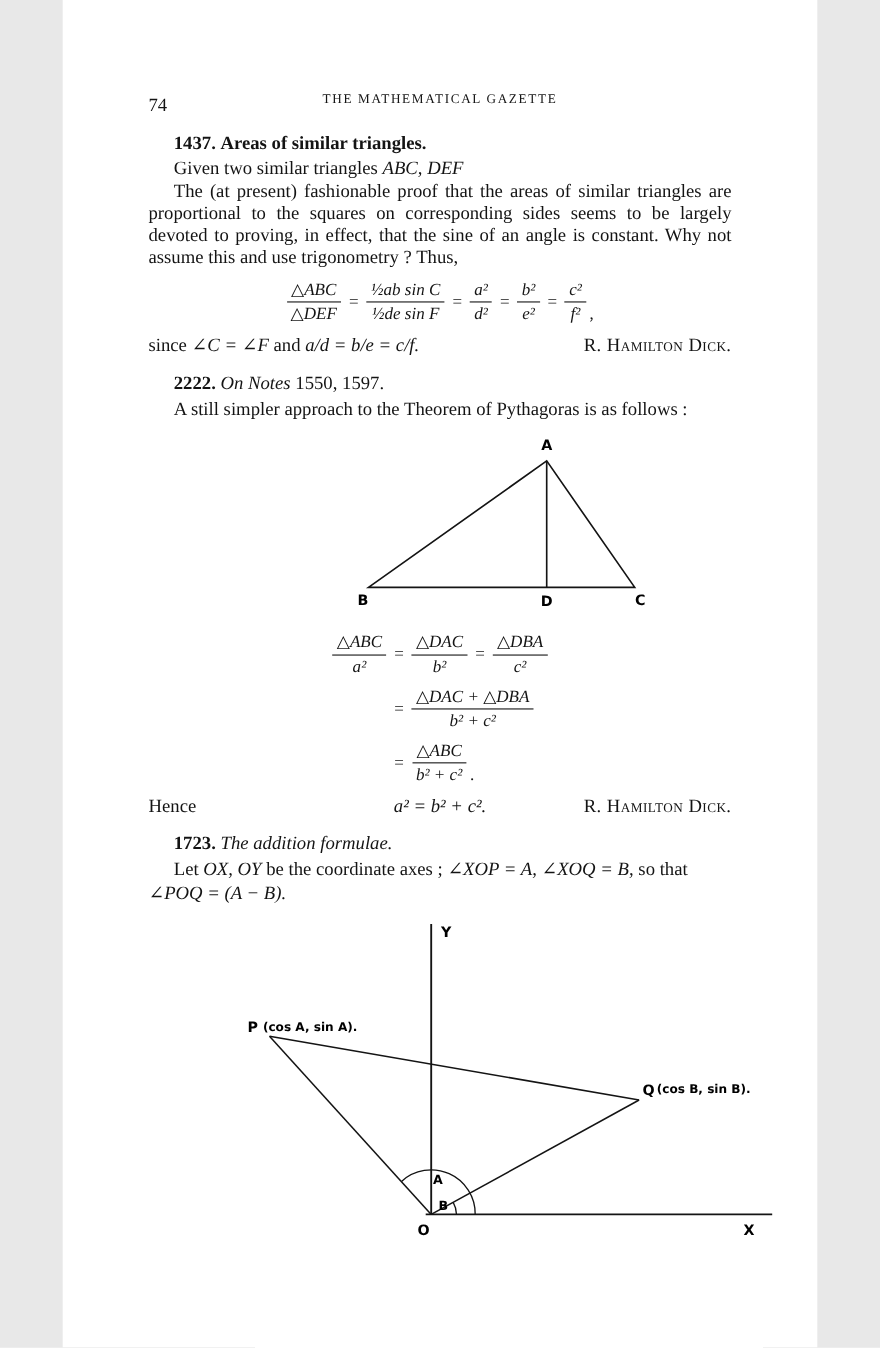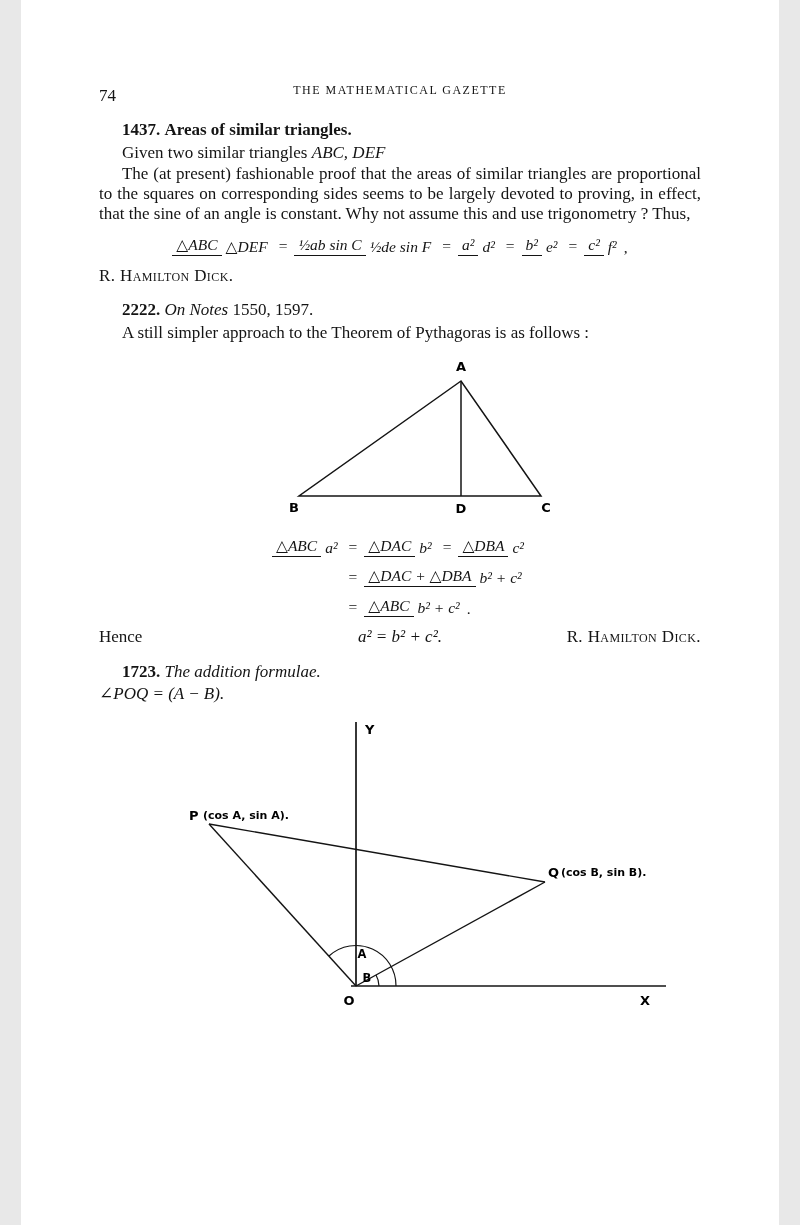--- a/index.html
+++ b/index.html
@@ -1,17 +1,17 @@
 <!DOCTYPE html>
 <html><head>
 <meta charset="utf-8">
 <style>
   html,body { margin:0; padding:0; background:#e8e8e8; }
   .sheet {
-    position:relative; width:758px; height:1225px; margin:0 auto;
+    position:relative; width:686px; height:1225px; margin:0 auto;
     background:#ffffff; color:#141414; overflow:hidden; box-sizing:border-box;
     padding:84px 78px 0 78px;
     font-family:"Liberation Serif","DejaVu Serif",serif;
     font-size:17px; line-height:1.16;
   }
   .header { position:relative; margin-bottom:22px; }
   .pagenum { position:absolute; left:0; top:2px; font-size:17px; }
   .jtitle { text-align:center; font-size:12px; letter-spacing:1.5px; }
   p { margin:0; }
   .indent { text-indent:1.35em; }
@@ -20,21 +20,21 @@
   .bi { font-weight:bold; }
   .i { font-style:italic; }
   .note-head { margin:15px 0 3px; text-indent:1.35em; }
   .body-p { margin:2px 0; }
   .sig { font-variant:small-caps; letter-spacing:0.4px; white-space:nowrap; }
   
   .formula-row {
     display:flex; justify-content:center; align-items:center;
     margin:12px 0 10px; font-size:15.5px; line-height:1.1;
   }
-  .frac { display:inline-flex; align-items:center; text-align:center; }
+  .frac { display:inline-flex; flex-direction:column; align-items:center; text-align:center; }
   .frac .num { display:block; padding:0 4px 2px; border-bottom:1.4px solid #141414; white-space:nowrap; }
   .frac .den { display:block; padding:2px 4px 0; white-space:nowrap; }
   .eq { margin:0 7px; }
   .tail { margin-left:3px; align-self:flex-end; }
   .formula-grid {
     display:grid; grid-template-columns:auto auto; justify-content:center;
     align-items:center; row-gap:10px; margin:14px 0 10px;
     font-size:15.5px; line-height:1.1;
   }
   .fg-left { justify-self:end; display:flex; align-items:center; }
@@ -87,20 +87,21 @@
         </span>
       <span class="eq">=</span>
       <span class="frac">
           <span class="num i">c²</span>
           <span class="den i">f²</span>
         </span>
       <span class="tail">,</span>
     </div>
 
     <div class="row-between">
+      <span><span>since </span><span class="i">∠C = ∠F</span><span> and </span><span class="i">a/d = b/e = c/f.</span></span>
       <span class="sig">R. Hamilton Dick.</span>
     </div>
   </section>
 
   <section>
     <p class="note-head"><span class="b">2222.</span>&nbsp;<span class="i">On Notes</span><span> 1550, 1597.</span></p>
 
     <p class="body-p indent">A still simpler approach to the Theorem of Pythagoras is as follows :</p>
 
     <figure class="fig">
@@ -158,20 +159,21 @@
     <div class="row-between">
       <span>Hence</span>
       <span class="center-abs i">a² = b² + c².</span>
       <span class="sig">R. Hamilton Dick.</span>
     </div>
   </section>
 
   <section>
     <p class="note-head"><span class="b">1723.</span>&nbsp;<span class="i">The addition formulae.</span></p>
 
+    <p class="body-p indent"><span>Let </span><span class="i">OX, OY</span><span> be the coordinate axes ;  </span><span class="i">∠XOP = A,  ∠XOQ = B,</span><span>  so that</span></p>
     <p class="body-p i">∠POQ = (A − B).</p>
 
     <figure class="fig">
       <svg viewBox="0 0 642 302" width="642" height="302">
 
         <line x1="257" y1="6" x2="257" y2="270" stroke="#141414" stroke-width="1.7"></line>
         <line x1="252" y1="270" x2="567" y2="270" stroke="#141414" stroke-width="1.7"></line>
 
         <line x1="257" y1="270" x2="110" y2="108" stroke="#141414" stroke-width="1.4"></line>
         <line x1="257" y1="270" x2="446" y2="166" stroke="#141414" stroke-width="1.4"></line>

